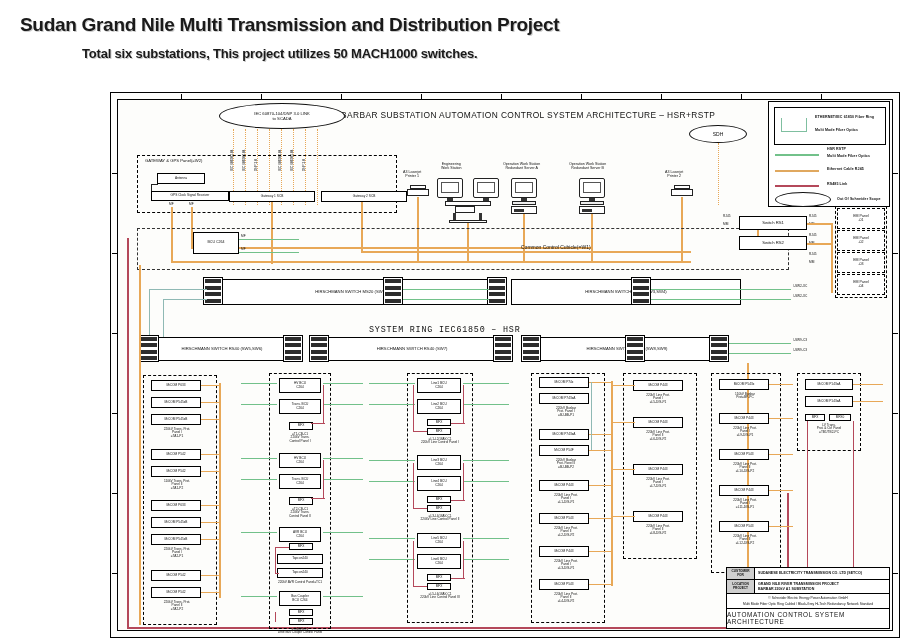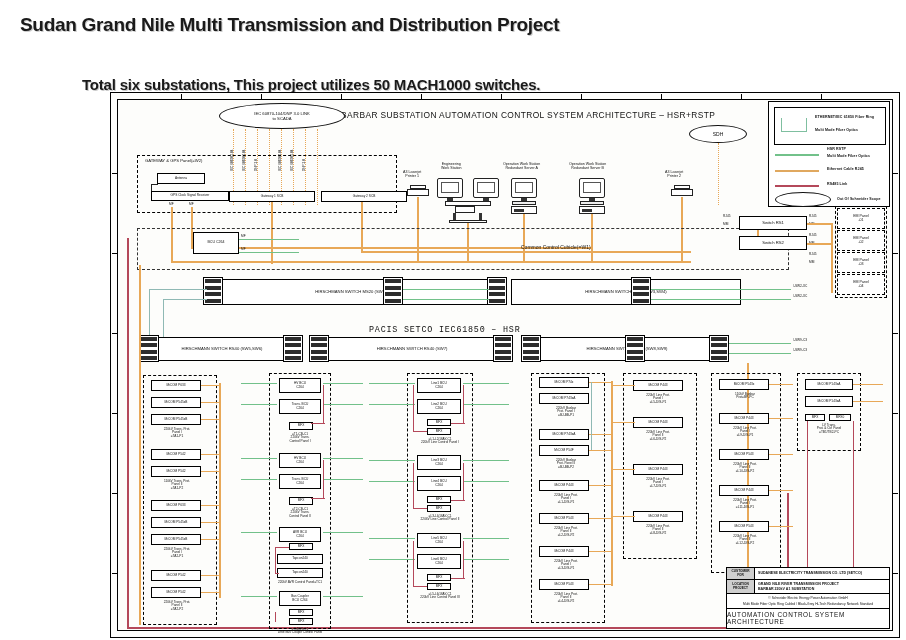--- a/index.html
+++ b/index.html
@@ -14,22 +14,22 @@
 
   
   #slide-title {
     position:absolute; left:20px; top:14px;
     font-size:19px; font-weight:bold; color:#1a1a1a;
     letter-spacing:-0.3px;
     text-shadow: 1px 1px 0 rgba(160,160,160,0.55);
     white-space:nowrap;
   }
   #slide-subtitle {
-    position:absolute; left:82px; top:76px;
-    font-size:15px; font-weight:bold; color:#1a1a1a;
+    position:absolute; left:82px; top:46px;
+    font-size:13px; font-weight:bold; color:#1a1a1a;
     letter-spacing:-0.2px;
     text-shadow: 1px 1px 0 rgba(160,160,160,0.55);
     white-space:nowrap;
   }
 
   
   #drawing {
     position:absolute; left:110px; top:92px;
     width:790px; height:546px;
     background:#fdfdfb;
@@ -387,21 +387,21 @@
       <i></i>
       <i></i>
   </div>
   <div class="swmod" style="left:520px; top:184px; width:20px; height:28px;">
     <i></i>
       <i></i>
       <i></i>
       <i></i>
   </div>
 
-  <div class="lbl t8 mono" style="left:258px; top:233px; letter-spacing:0.8px;">PACIS SETCO IEC61850 – HSR</div>
+  <div class="lbl t8 mono" style="left:258px; top:233px; letter-spacing:0.8px;">SYSTEM RING IEC61850 – HSR</div>
 
   <div class="wire w-teal" style="left:38px; top:196px; width:58px; height:1.2px;"></div>
   <div class="wire w-teal" style="left:38px; top:196px; width:1.2px; height:62px;"></div>
   <div class="wire w-teal" style="left:38px; top:258px; width:30px; height:1.2px;"></div>
   <div class="wire w-teal" style="left:52px; top:206px; width:44px; height:1.2px;"></div>
   <div class="wire w-teal" style="left:52px; top:206px; width:1.2px; height:44px;"></div>
   <div class="wire w-teal" style="left:52px; top:250px; width:16px; height:1.2px;"></div>
 
   <div class="wire w-green" style="left:292px; top:196px; width:86px; height:1.2px;"></div>
   <div class="wire w-green" style="left:292px; top:206px; width:86px; height:1.2px;"></div>

